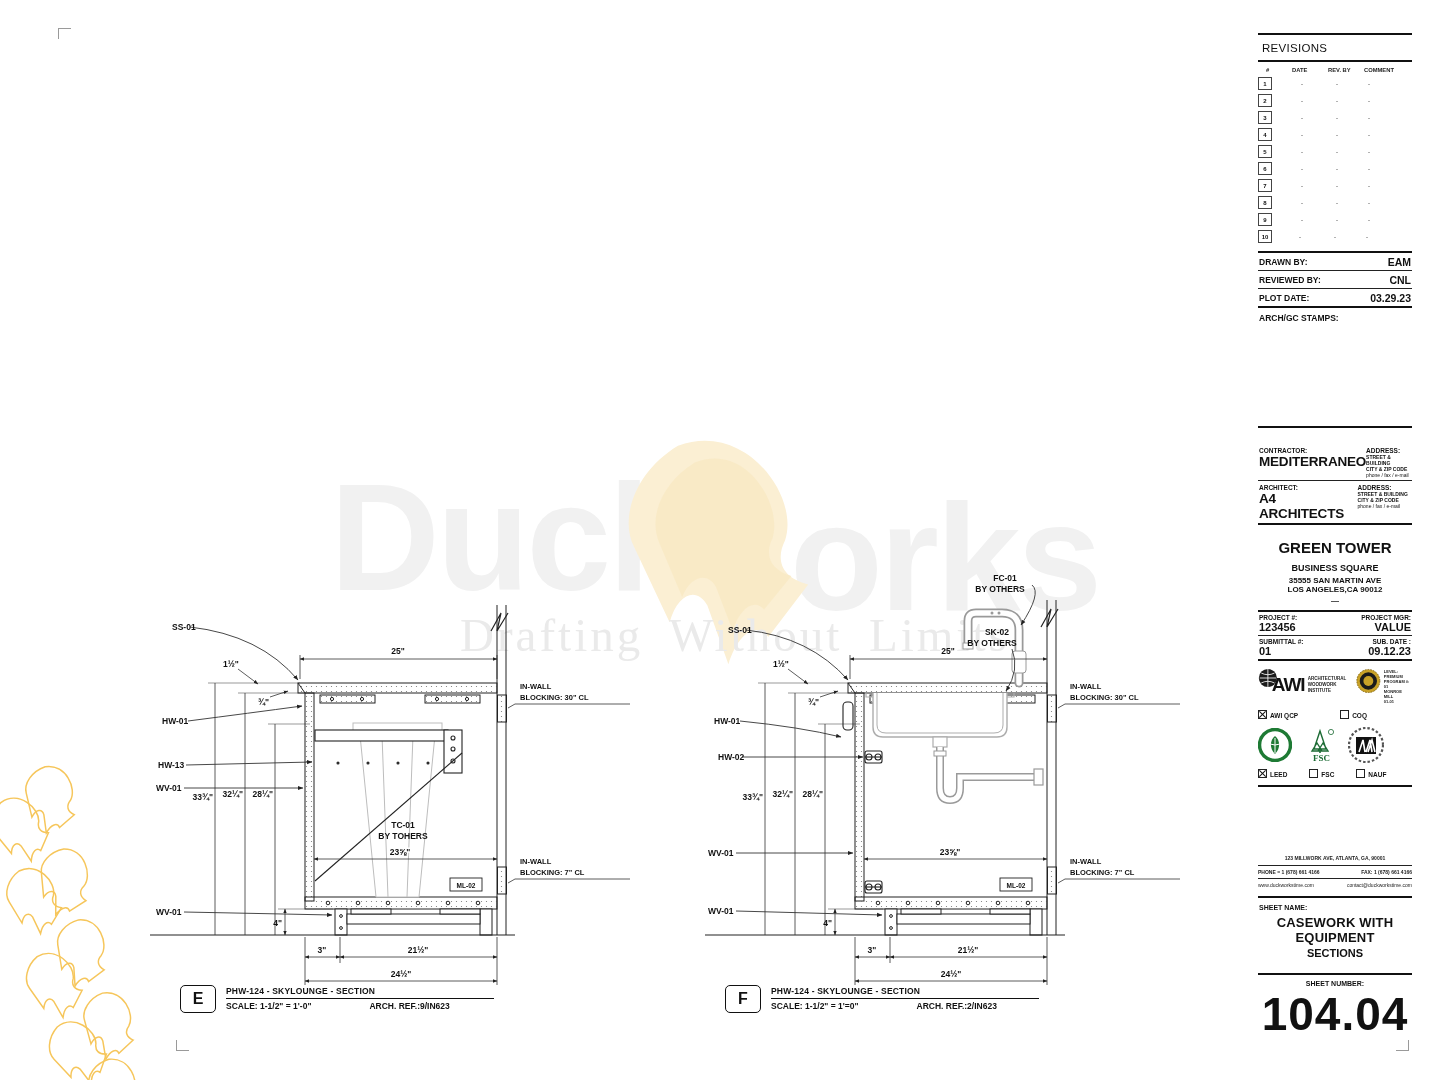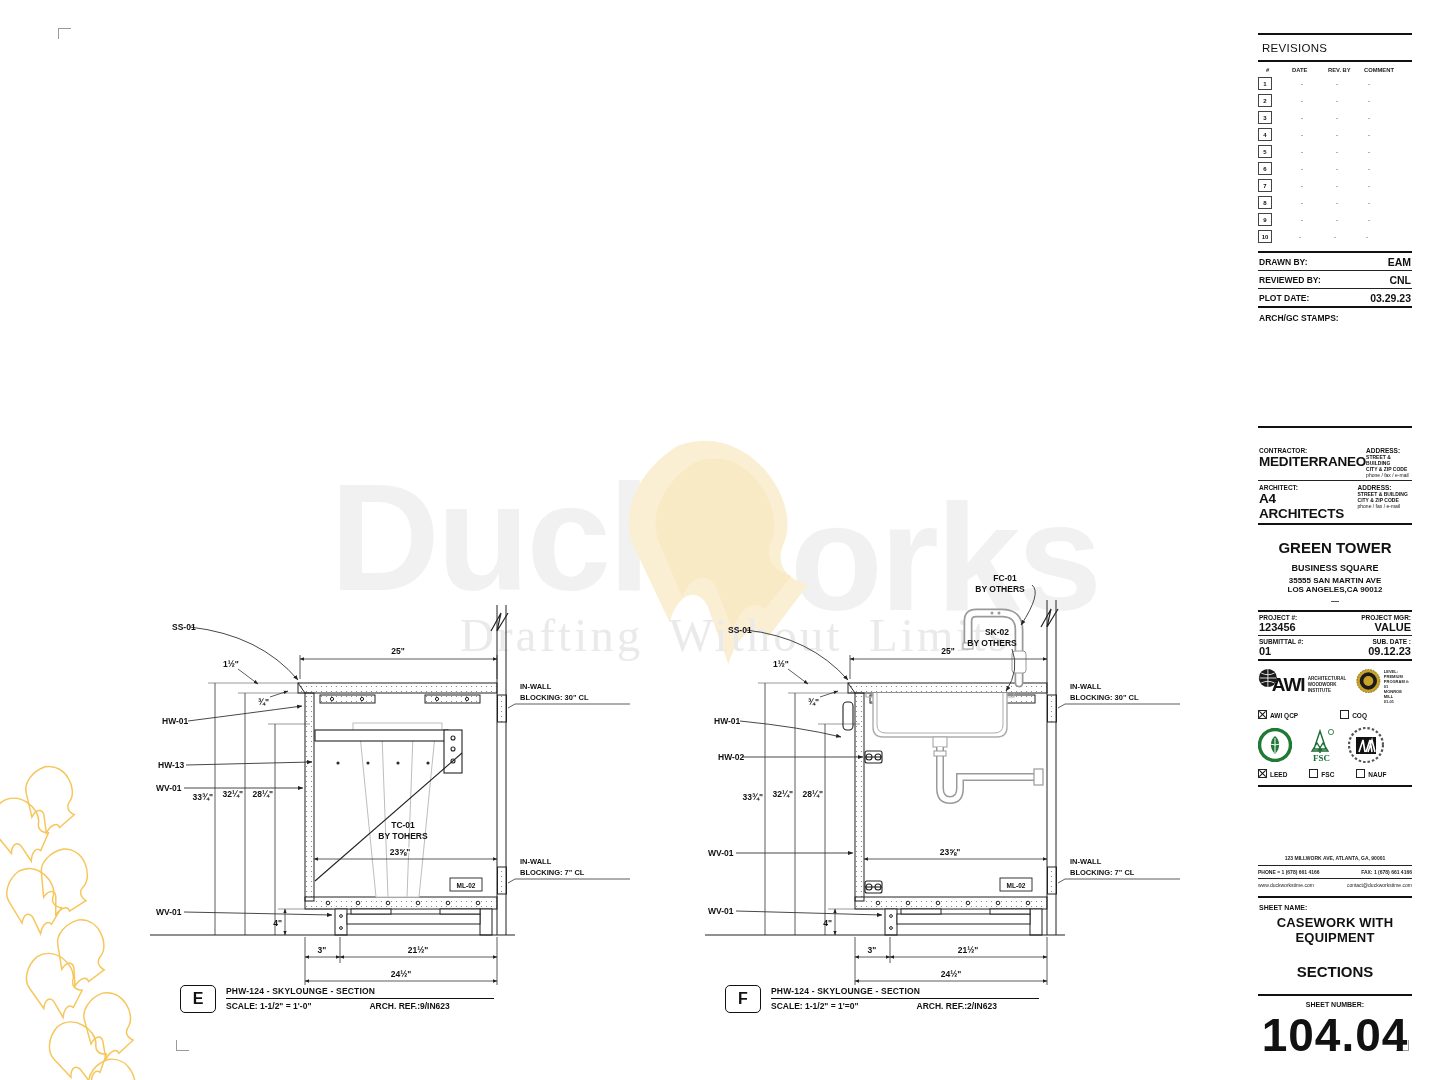--- a/index.html
+++ b/index.html
@@ -630,20 +630,20 @@
     <div style="display:flex;justify-content:space-between;margin-top:3px;">
       <span class="tiny" style="font-weight:400;">www.duckworkstime.com</span>
       <span class="tiny" style="font-weight:400;">contact@duckworkstime.com</span>
     </div>
     <div class="hrT" style="margin-top:8px;"></div>
 
     <div style="font-weight:700;font-size:7px;margin:6px 0 0 1px;">SHEET NAME:</div>
     <div class="center">
       <div class="sheetname" style="margin-top:4px;">CASEWORK WITH</div>
       <div class="sheetname">EQUIPMENT</div>
-      <div style="font-weight:700;font-size:15px;margin-top:18px;">SECTIONS</div>
+      <div style="font-weight:700;font-size:11px;margin-top:2px;">SECTIONS</div>
     </div>
     <div class="hrT" style="margin-top:14px;border-top-width:2px;"></div>
     <div class="center" style="font-weight:700;font-size:7px;margin-top:5px;">SHEET NUMBER:</div>
     <div class="center sheetnum">104.04</div>
   </div>
 
 </div>
 
 </body></html>

